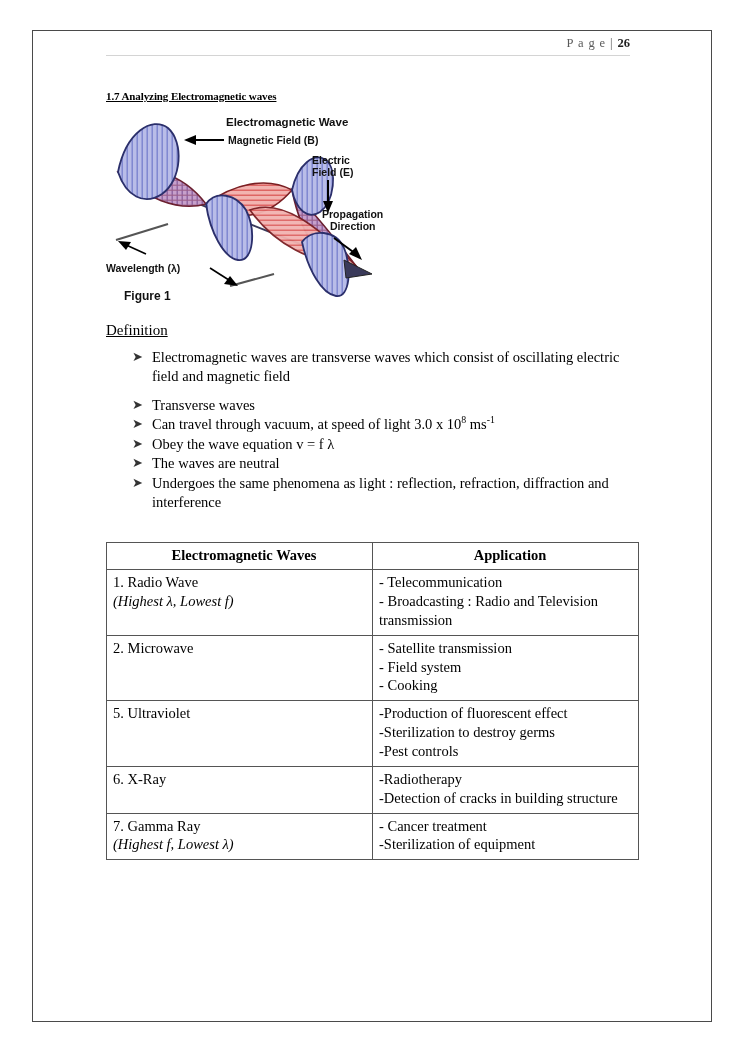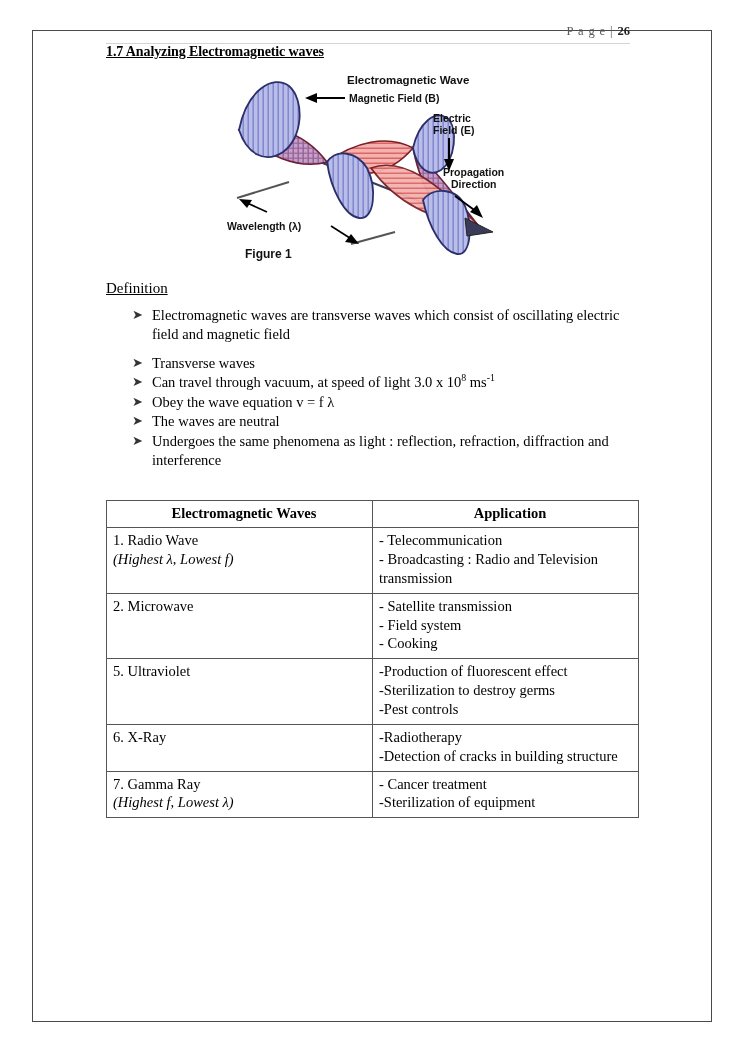--- a/index.html
+++ b/index.html
@@ -20,51 +20,51 @@
     left: 32px;
     top: 30px;
     width: 680px;
     height: 992px;
     border: 1.2px solid #4a4a4a;
     box-sizing: border-box;
   }
   .content {
     position: absolute;
     left: 106px;
-    top: 24px;
+    top: 36px;
     width: 532px;
   }
   
   .page-header {
     text-align: right;
     font-family: "Liberation Serif", serif;
     font-size: 12.5px;
     color: #595959;
     letter-spacing: 0.9px;
     padding-bottom: 4px;
     border-bottom: 1px solid #d4d4d4;
     width: 524px;
   }
   .page-header .pg-num {
     font-weight: bold;
     color: #222;
     letter-spacing: 0;
   }
   
   .section-title {
-    font-size: 14px;
+    margin-top: 34px;
+    font-size: 11px;
     font-weight: bold;
     text-decoration: underline;
     letter-spacing: -0.1px;
   }
   
   .figure-wrap {
     margin-top: 12px;
     display: flex;
-    justify-content: center;
   }
   .figure-wrap svg { display: block; }
   
   .sub-heading {
     font-size: 15px;
     text-decoration: underline;
     margin-top: 18px;
   }
   .bullet-list {
     margin: 9px 0 0 0;

